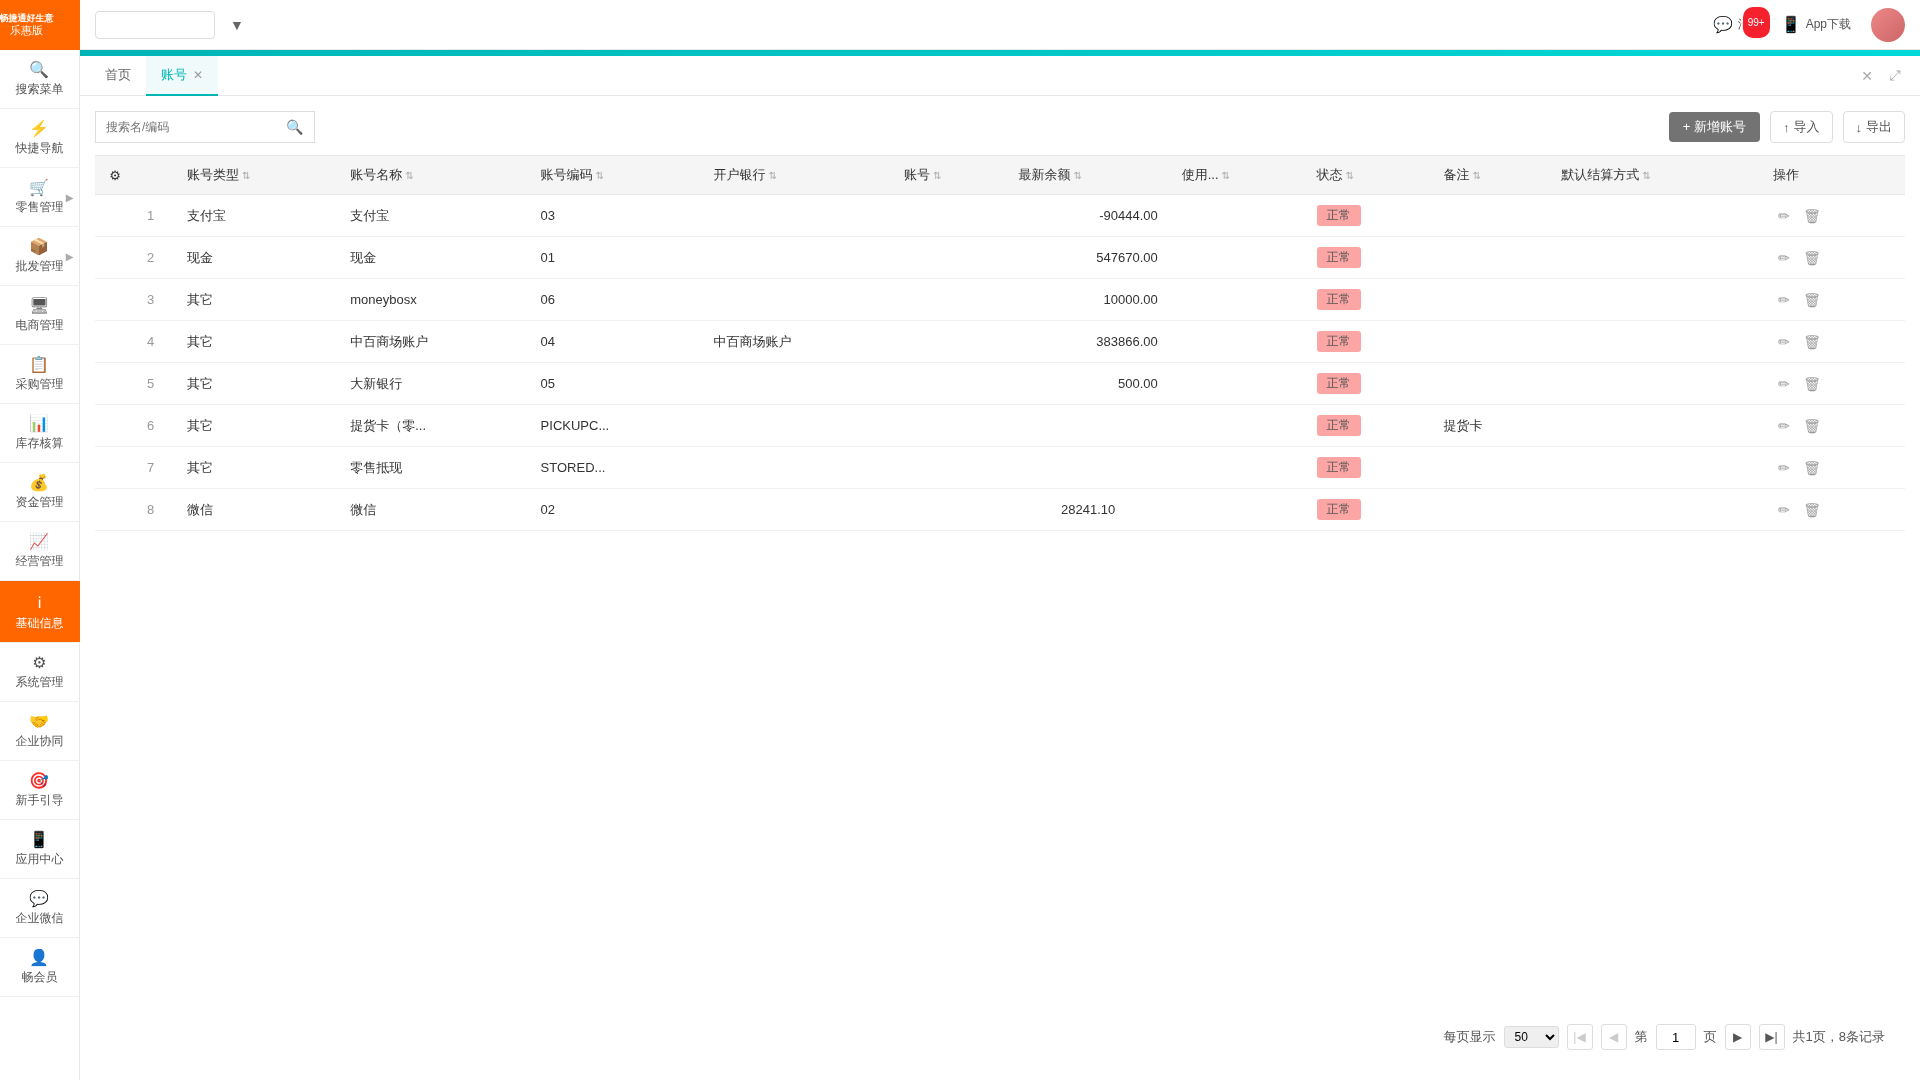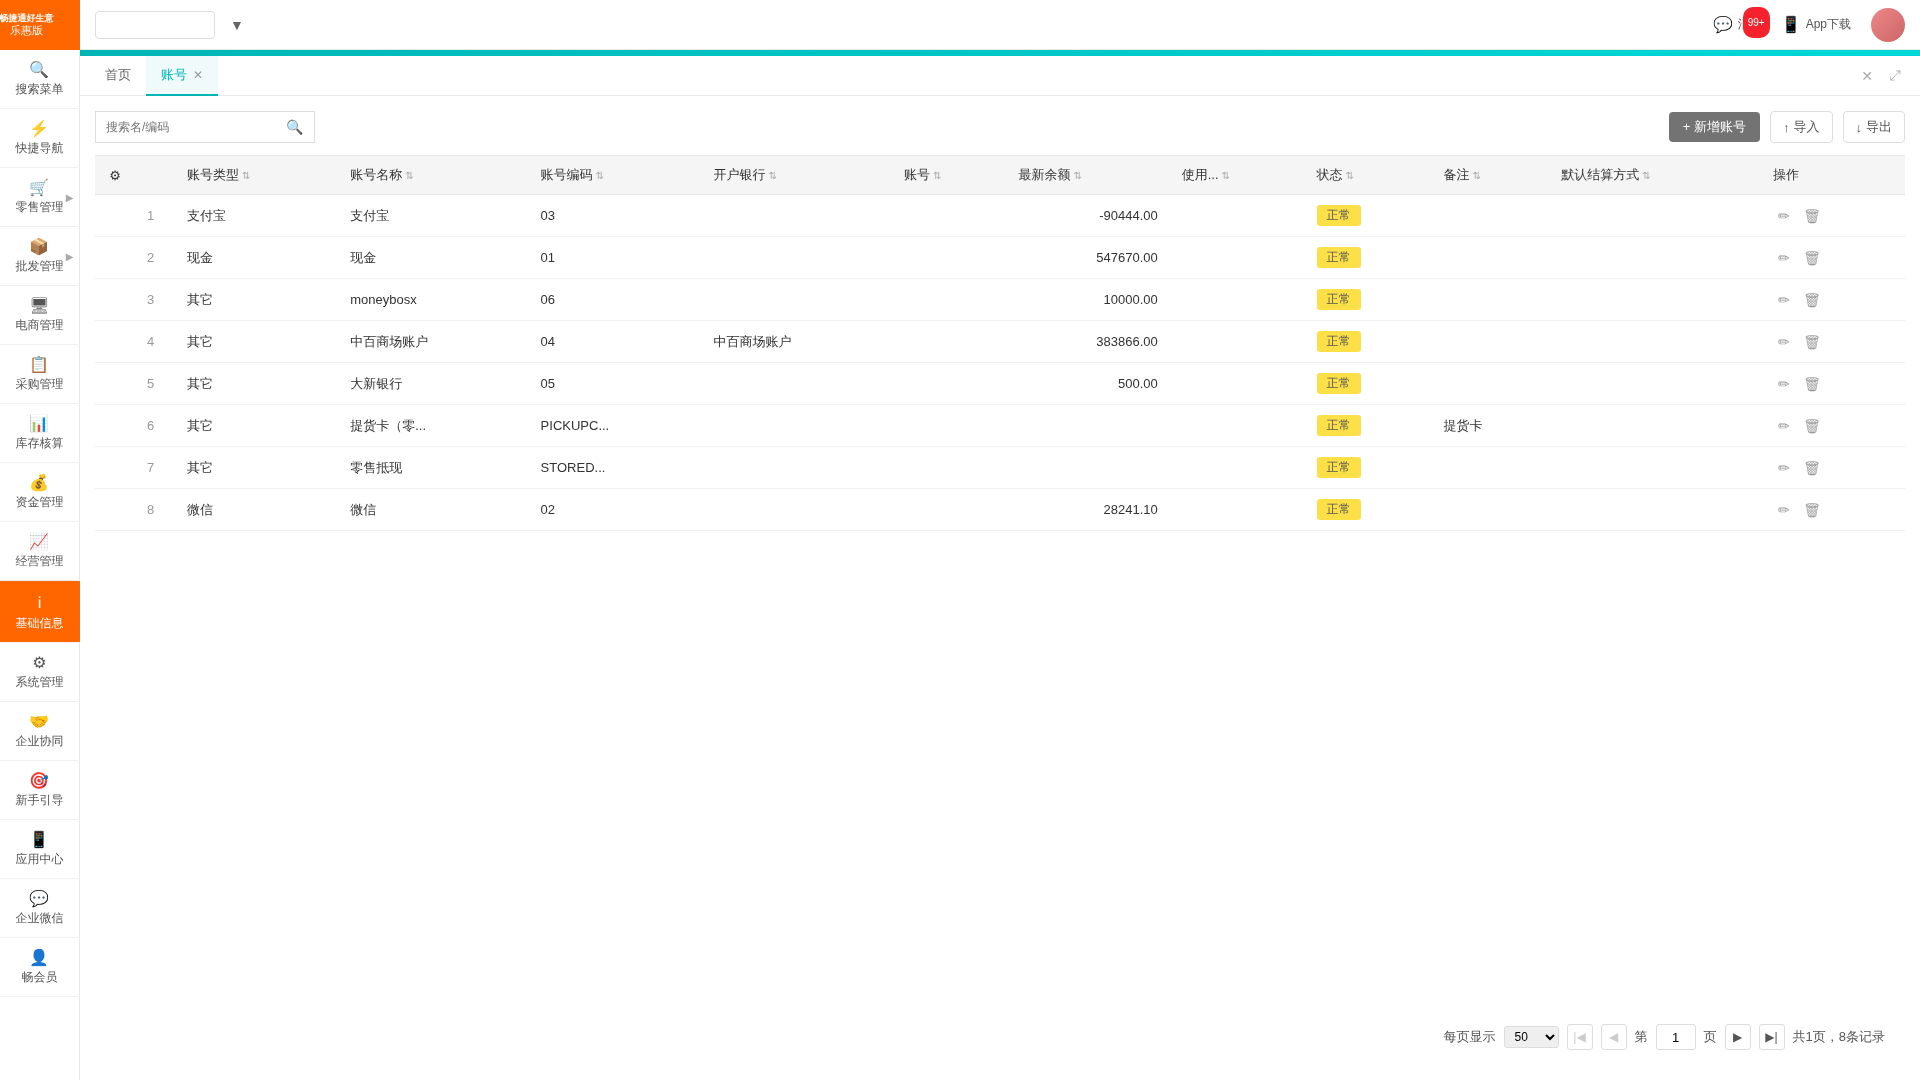--- a/index.html
+++ b/index.html
@@ -259,21 +259,21 @@
     .data-table .col-settings { width: 40px; text-align: center; }
     .status-badge {
       display: inline-block;
       padding: 2px 10px;
       border-radius: 3px;
       font-size: 12px;
       background: #f0f0f0;
       color: #555;
     }
     .status-normal {
-      background: #fde047;
+      background: #fca5a5;
       color: #555;
     }
     .action-btn {
       background: none;
       border: none;
       cursor: pointer;
       color: #999;
       font-size: 14px;
       padding: 2px 5px;
     }
@@ -635,21 +635,21 @@
     </td>
   </tr>
             <tr>
     <td class="col-settings"></td>
     <td class="col-num">8</td>
     <td>微信</td>
     <td>微信</td>
     <td>02</td>
     <td></td>
     <td></td>
-    <td style="text-align:right;">28241.10</td>
+    <td style="text-align:center;">28241.10</td>
     <td></td>
     <td><span class="status-badge status-normal">正常</span></td>
     <td></td>
     <td></td>
     <td>
       <button class="action-btn" title="编辑">✏</button>
       <button class="action-btn" title="删除">🗑</button>
     </td>
   </tr>
           </tbody>

